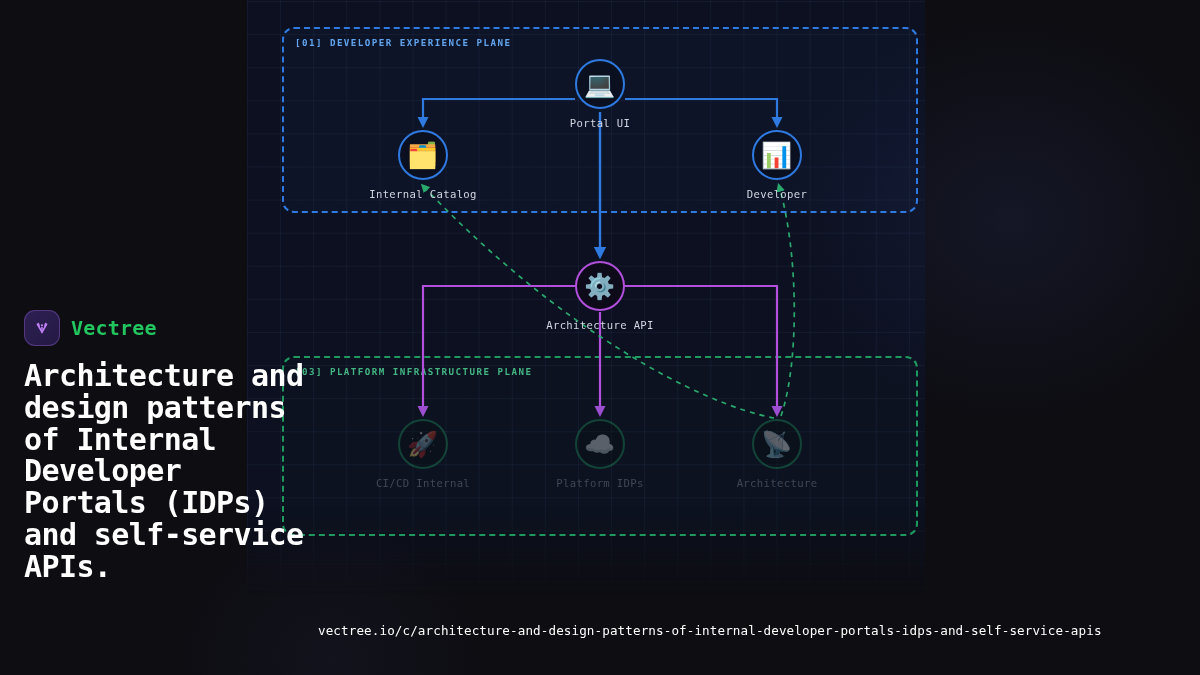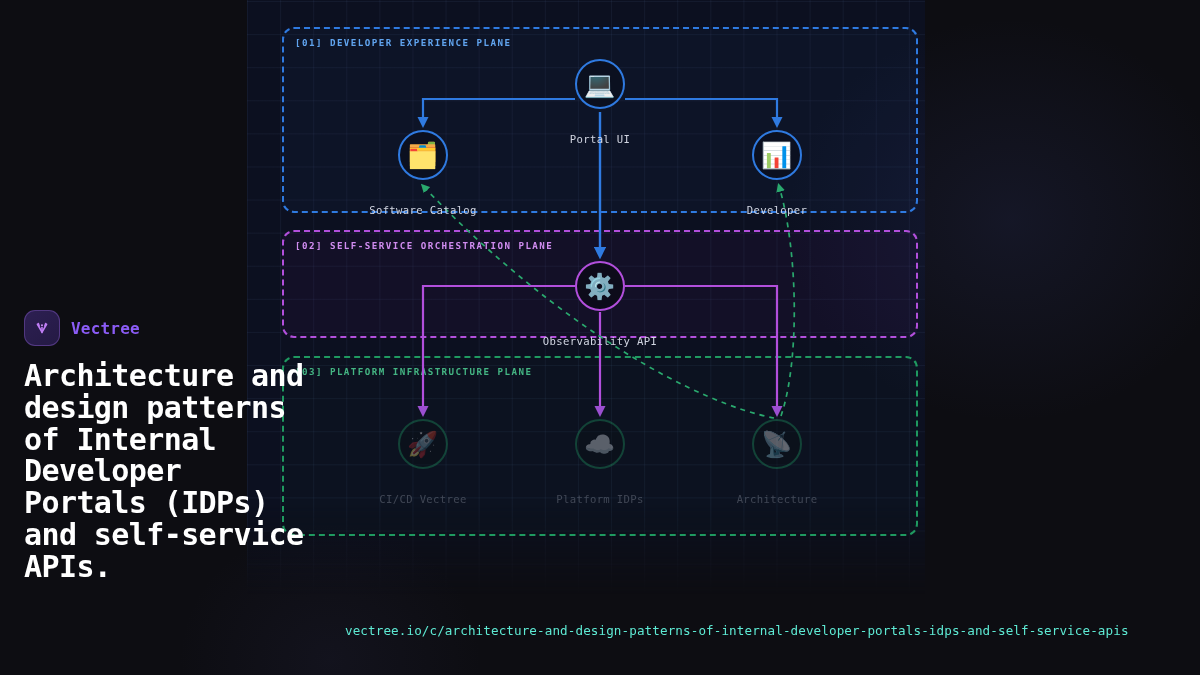--- a/index.html
+++ b/index.html
@@ -77,46 +77,45 @@
   }
   #brand-logo {
     width: 36px; height: 36px;
     border-radius: 11px;
     background: linear-gradient(145deg, #2d1f52, #241a44);
     border: 1px solid rgba(160,110,235,0.35);
     display: flex; align-items: center; justify-content: center;
     flex: 0 0 auto;
   }
   #brand-name {
-    color: #8b5cf6;
-    font-size: 16px;
+    color: #22c55e;
+    font-size: 20px;
     font-weight: 700;
     letter-spacing: 0.2px;
   }
 
   #headline {
     color: #ffffff;
     font-size: 30px;
     line-height: 1.06;
     font-weight: 700;
     letter-spacing: -0.6px;
     white-space: pre-wrap;
     word-break: normal;
   }
 
   
   #footer-url {
     position: absolute;
     left: 318px;
     top: 623px;
-    color: #5eead4;
+    color: #ffffff;
     font-size: 12.6px;
     letter-spacing: 0.1px;
     z-index: 40;
-    margin-left: 27px;
   }
 
   
   .plane {
     position: absolute;
     border-radius: 12px;
     border-width: 2px;
     border-style: dashed;
   }
   .plane-label {
@@ -175,21 +174,21 @@
     background: #0b1020;
     margin: 0 auto;
     display: flex;
     align-items: center;
     justify-content: center;
     font-size: 25px;
     line-height: 1;
     font-family: "DejaVu Sans", sans-serif;
   }
   .node-label {
-    margin-top: 24px;
+    margin-top: 8px;
     font-size: 10.6px;
     letter-spacing: 0.35px;
     color: #d2d6e2;
     white-space: nowrap;
   }
 
   .node.tier-dev   { color: #2f7ae0; }
   .node.tier-orch  { color: #b24fdc; }
   .node.tier-infra { color: #1f9960; }
 
@@ -214,23 +213,20 @@
 <div id="stage">
 
   <div id="diagram-region"></div>
   <div id="glow-right"></div>
   <div id="glow-left"></div>
 
   <div class="plane" id="plane-01">
     <div class="plane-label">[01] DEVELOPER EXPERIENCE PLANE</div>
   </div>
 
-  <div class="plane" id="plane-02">
-    <div class="plane-label">[02] SELF-SERVICE ORCHESTRATION PLANE</div>
-  </div>
 
   <div class="plane" id="plane-03">
     <div class="plane-label">[03] PLATFORM INFRASTRUCTURE PLANE</div>
   </div>
 
   <svg id="edges" viewBox="0 0 1200 675" xmlns="http://www.w3.org/2000/svg">
     <defs>
       <marker id="arrow-blue" viewBox="0 0 10 10" refX="6.5" refY="5" markerWidth="5.2" markerHeight="5.2" orient="auto-start-reverse">
         <path d="M 0 0 L 10 5 L 0 10 z" fill="#2f7ae0"></path>
       </marker>
@@ -259,36 +255,36 @@
     <path d="M 781 416 C 800 360 798 250 779 186" fill="none" stroke="#2aa96e" stroke-width="1.7" stroke-dasharray="5 5" marker-end="url(#arrow-green)"></path>
   </svg>
 
   <div class="node tier-dev" id="node-portal-ui">
     <div class="node-circle">💻</div>
     <div class="node-label">Portal UI</div>
   </div>
 
   <div class="node tier-dev" id="node-software-catalog">
     <div class="node-circle">🗂️</div>
-    <div class="node-label">Software Catalog</div>
+    <div class="node-label">Internal Catalog</div>
   </div>
 
   <div class="node tier-dev" id="node-scorecards">
     <div class="node-circle">📊</div>
     <div class="node-label">Developer</div>
   </div>
 
   <div class="node tier-orch" id="node-orchestrator">
     <div class="node-circle">⚙️</div>
-    <div class="node-label">Observability API</div>
+    <div class="node-label">Architecture API</div>
   </div>
 
   <div class="node tier-infra dimmed" id="node-cicd">
     <div class="node-circle">🚀</div>
-    <div class="node-label">CI/CD Vectree</div>
+    <div class="node-label">CI/CD Internal</div>
   </div>
 
   <div class="node tier-infra dimmed" id="node-platform-infra">
     <div class="node-circle">☁️</div>
     <div class="node-label">Platform IDPs</div>
   </div>
 
   <div class="node tier-infra dimmed" id="node-observability">
     <div class="node-circle">📡</div>
     <div class="node-label">Architecture</div>

